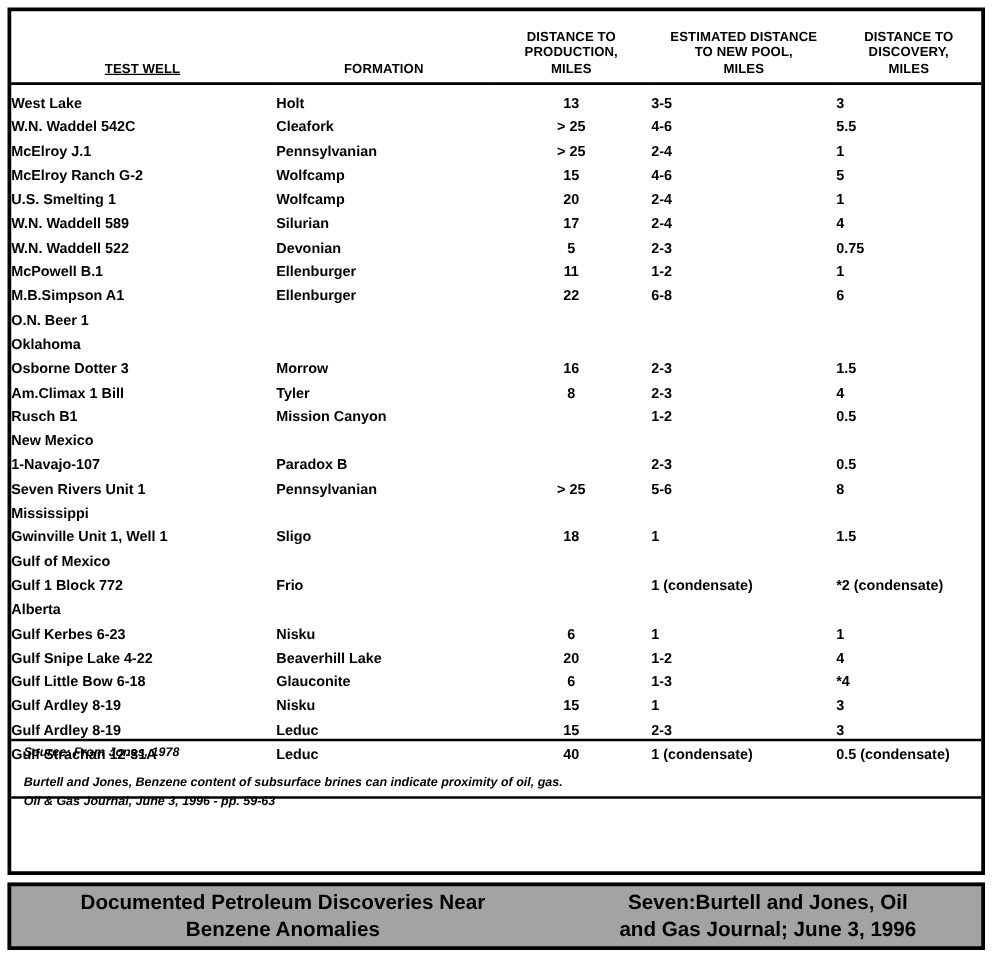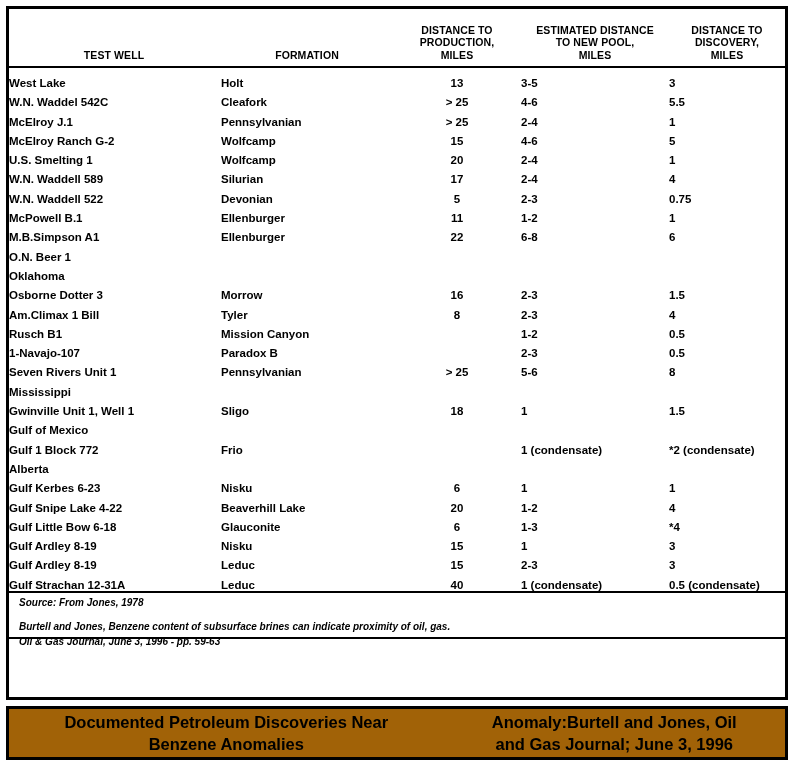--- a/index.html
+++ b/index.html
@@ -55,21 +55,21 @@
     font-weight: bold;
     letter-spacing: 0.1px;
     text-align: center;
     vertical-align: bottom;
     padding: 0 2px 5px 2px;
     line-height: 12.4px;
     height: 52px;
     border: none;
     margin-top: 31px;
   }
-  thead th.h-well { padding-left: 0; }
+  thead th.h-well { padding-left: 0; text-decoration: underline; }
 
   thead tr.head-rule th {
     border-bottom: 2.5px solid #000000;
     padding: 0;
     height: 0;
   }
 
   tbody tr.datarow td {
     height: 19.3px;
     line-height: 19.3px;
@@ -115,21 +115,21 @@
 
   
   .caption-frame {
     position: absolute;
     left: 6px;
     top: 706px;
     width: 782px;
     height: 54px;
     border: 3px solid #000000;
     box-sizing: border-box;
-    background: #a16207;
+    background: #a3a3a3;
     display: flex;
     align-items: center;
   }
   .caption-cell {
     flex: 1 1 50%;
     text-align: center;
     font-family: "Liberation Sans", sans-serif;
     font-size: 16.5px;
     font-weight: bold;
     line-height: 22px;
@@ -285,20 +285,27 @@
             <td class="disc">4</td>
           </tr>
           <tr class="datarow">
             <td class="well">Rusch B1</td>
             <td class="form">Mission Canyon</td>
             <td class="prod"></td>
             <td class="pool">1-2</td>
             <td class="disc">0.5</td>
           </tr>
           <tr class="datarow">
+            <td class="well">New Mexico</td>
+            <td class="form"></td>
+            <td class="prod"></td>
+            <td class="pool"></td>
+            <td class="disc"></td>
+          </tr>
+          <tr class="datarow">
             <td class="well">1-Navajo-107</td>
             <td class="form">Paradox B</td>
             <td class="prod"></td>
             <td class="pool">2-3</td>
             <td class="disc">0.5</td>
           </tr>
           <tr class="datarow">
             <td class="well">Seven Rivers Unit 1</td>
             <td class="form">Pennsylvanian</td>
             <td class="prod">&gt; 25</td>
@@ -398,18 +405,18 @@
       </div>
     </div>
   </div>
 
   <div class="caption-frame">
     <div class="caption-cell left">
       <div>Documented Petroleum Discoveries Near</div>
       <div>Benzene Anomalies</div>
     </div>
     <div class="caption-cell right">
-      <div>Anomaly:Burtell and Jones, Oil</div>
+      <div>Seven:Burtell and Jones, Oil</div>
       <div>and Gas Journal; June 3, 1996</div>
     </div>
   </div>
 
 </div>
 
 </body></html>

